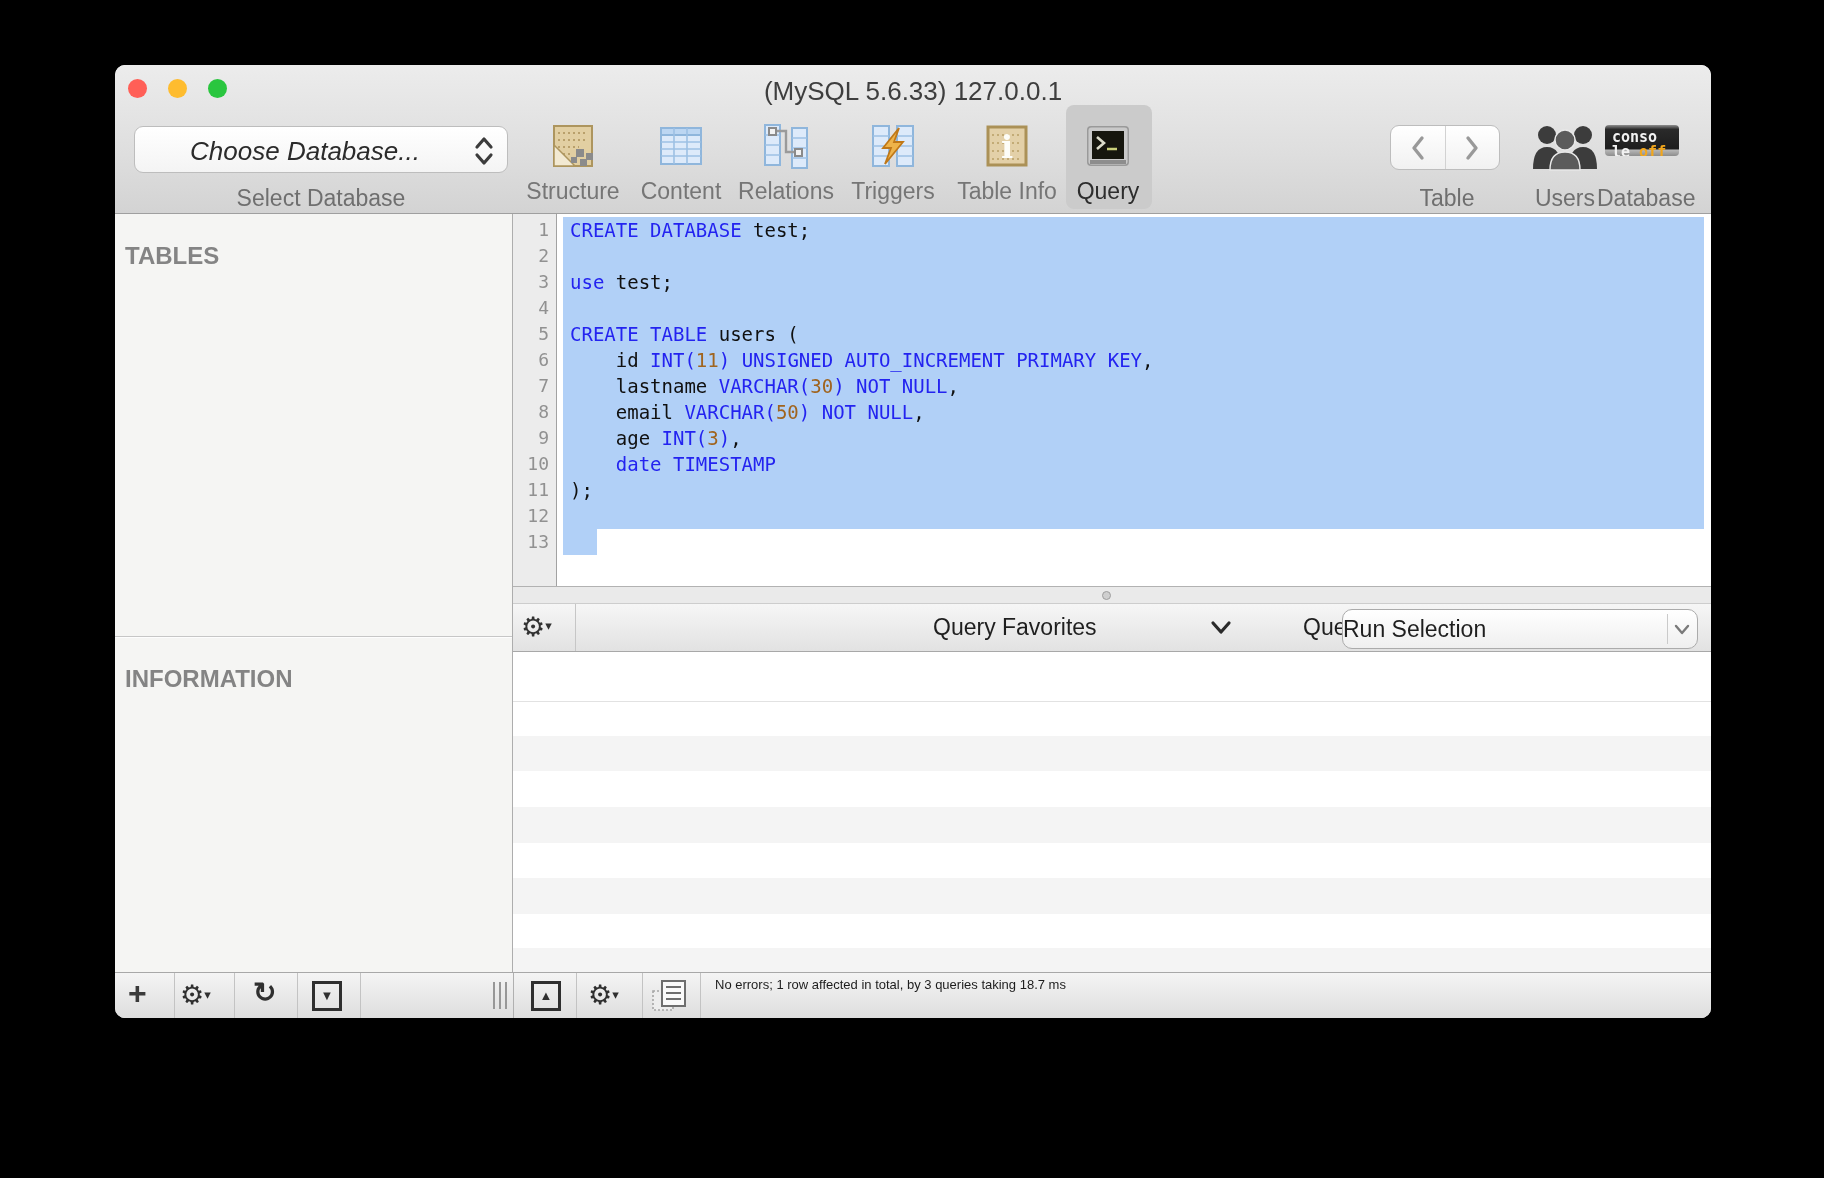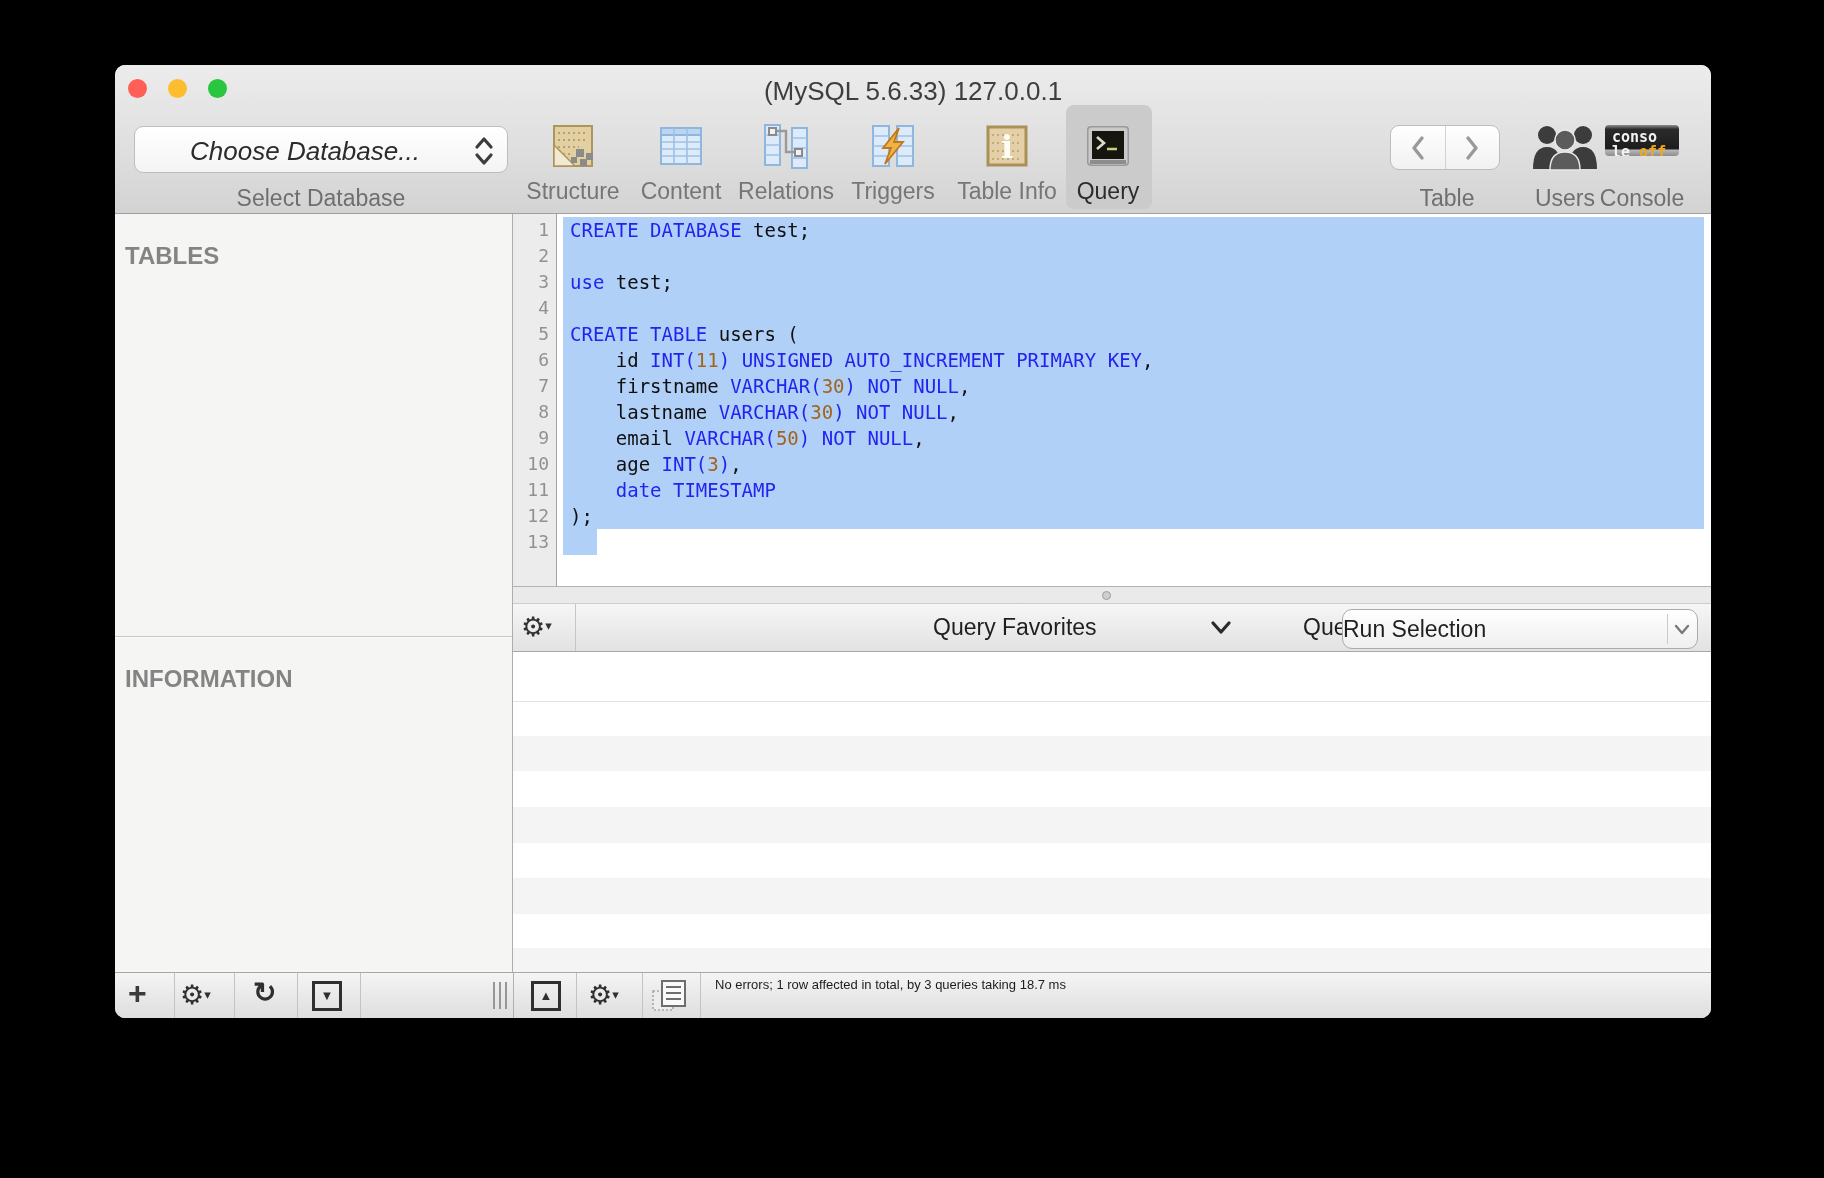--- a/index.html
+++ b/index.html
@@ -248,21 +248,21 @@
             <circle cx="36" cy="17" r="10"></circle>
               <path d="M21 47 Q21 29 36 29 Q51 29 51 47 Z"></path>
           </g>
         </svg>
       </div>
       <div class="caption cap-users">Users</div>
 
       <div class="cicon">
         <div class="ctxt"><span>conso</span><br><span>le </span><span class="off">off</span></div>
       </div>
-      <div class="caption cap-console">Console</div>
+      <div class="caption cap-console">Database</div>
     </div>
 
     <div class="sidebar">
       <div class="sectitle sec1">TABLES</div>
       <div class="sidediv"></div>
       <div class="sectitle sec2">INFORMATION</div>
     </div>
 
     <div class="editor">
       <div class="selblock sel-main"></div>
@@ -284,21 +284,20 @@
             <div class="gnum">13</div>
           </div>
       </div>
       <div class="crows">
           <div class="crow"><span class="tk-kw">CREATE DATABASE</span><span class="tk-pl"> test;</span></div>
           <div class="crow"></div>
           <div class="crow"><span class="tk-kw">use</span><span class="tk-pl"> test;</span></div>
           <div class="crow"></div>
           <div class="crow"><span class="tk-kw">CREATE TABLE</span><span class="tk-pl"> users (</span></div>
           <div class="crow"><span class="tk-pl">    id </span><span class="tk-kw">INT(</span><span class="tk-nm">11</span><span class="tk-kw">)</span><span class="tk-pl"> </span><span class="tk-kw">UNSIGNED AUTO_INCREMENT PRIMARY KEY</span><span class="tk-pl">,</span></div>
-          <div class="crow"><span class="tk-pl">    firstname </span><span class="tk-kw">VARCHAR(</span><span class="tk-nm">30</span><span class="tk-kw">)</span><span class="tk-pl"> </span><span class="tk-kw">NOT NULL</span><span class="tk-pl">,</span></div>
           <div class="crow"><span class="tk-pl">    lastname </span><span class="tk-kw">VARCHAR(</span><span class="tk-nm">30</span><span class="tk-kw">)</span><span class="tk-pl"> </span><span class="tk-kw">NOT NULL</span><span class="tk-pl">,</span></div>
           <div class="crow"><span class="tk-pl">    email </span><span class="tk-kw">VARCHAR(</span><span class="tk-nm">50</span><span class="tk-kw">)</span><span class="tk-pl"> </span><span class="tk-kw">NOT NULL</span><span class="tk-pl">,</span></div>
           <div class="crow"><span class="tk-pl">    age </span><span class="tk-kw">INT(</span><span class="tk-nm">3</span><span class="tk-kw">)</span><span class="tk-pl">,</span></div>
           <div class="crow"><span class="tk-pl">    </span><span class="tk-kw">date TIMESTAMP</span></div>
           <div class="crow"><span class="tk-pl">);</span></div>
         </div>
     </div>
 
     <div class="splitter">
       <div class="dot"></div>

